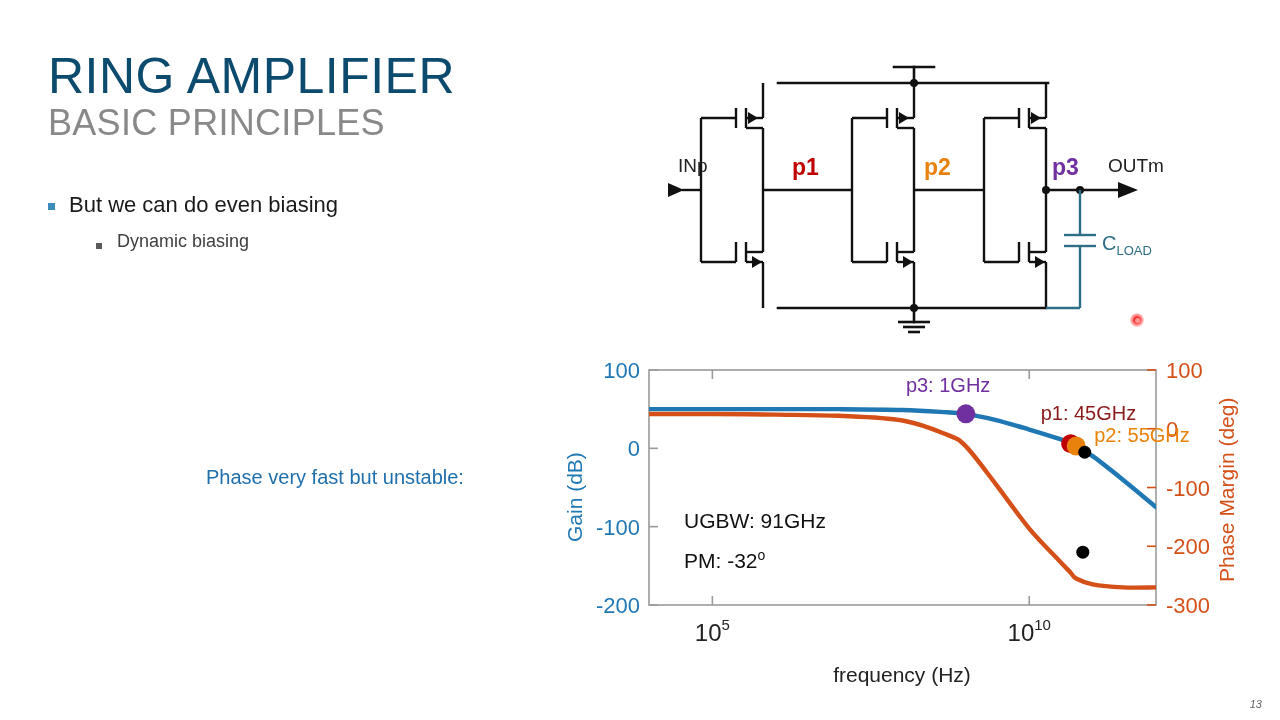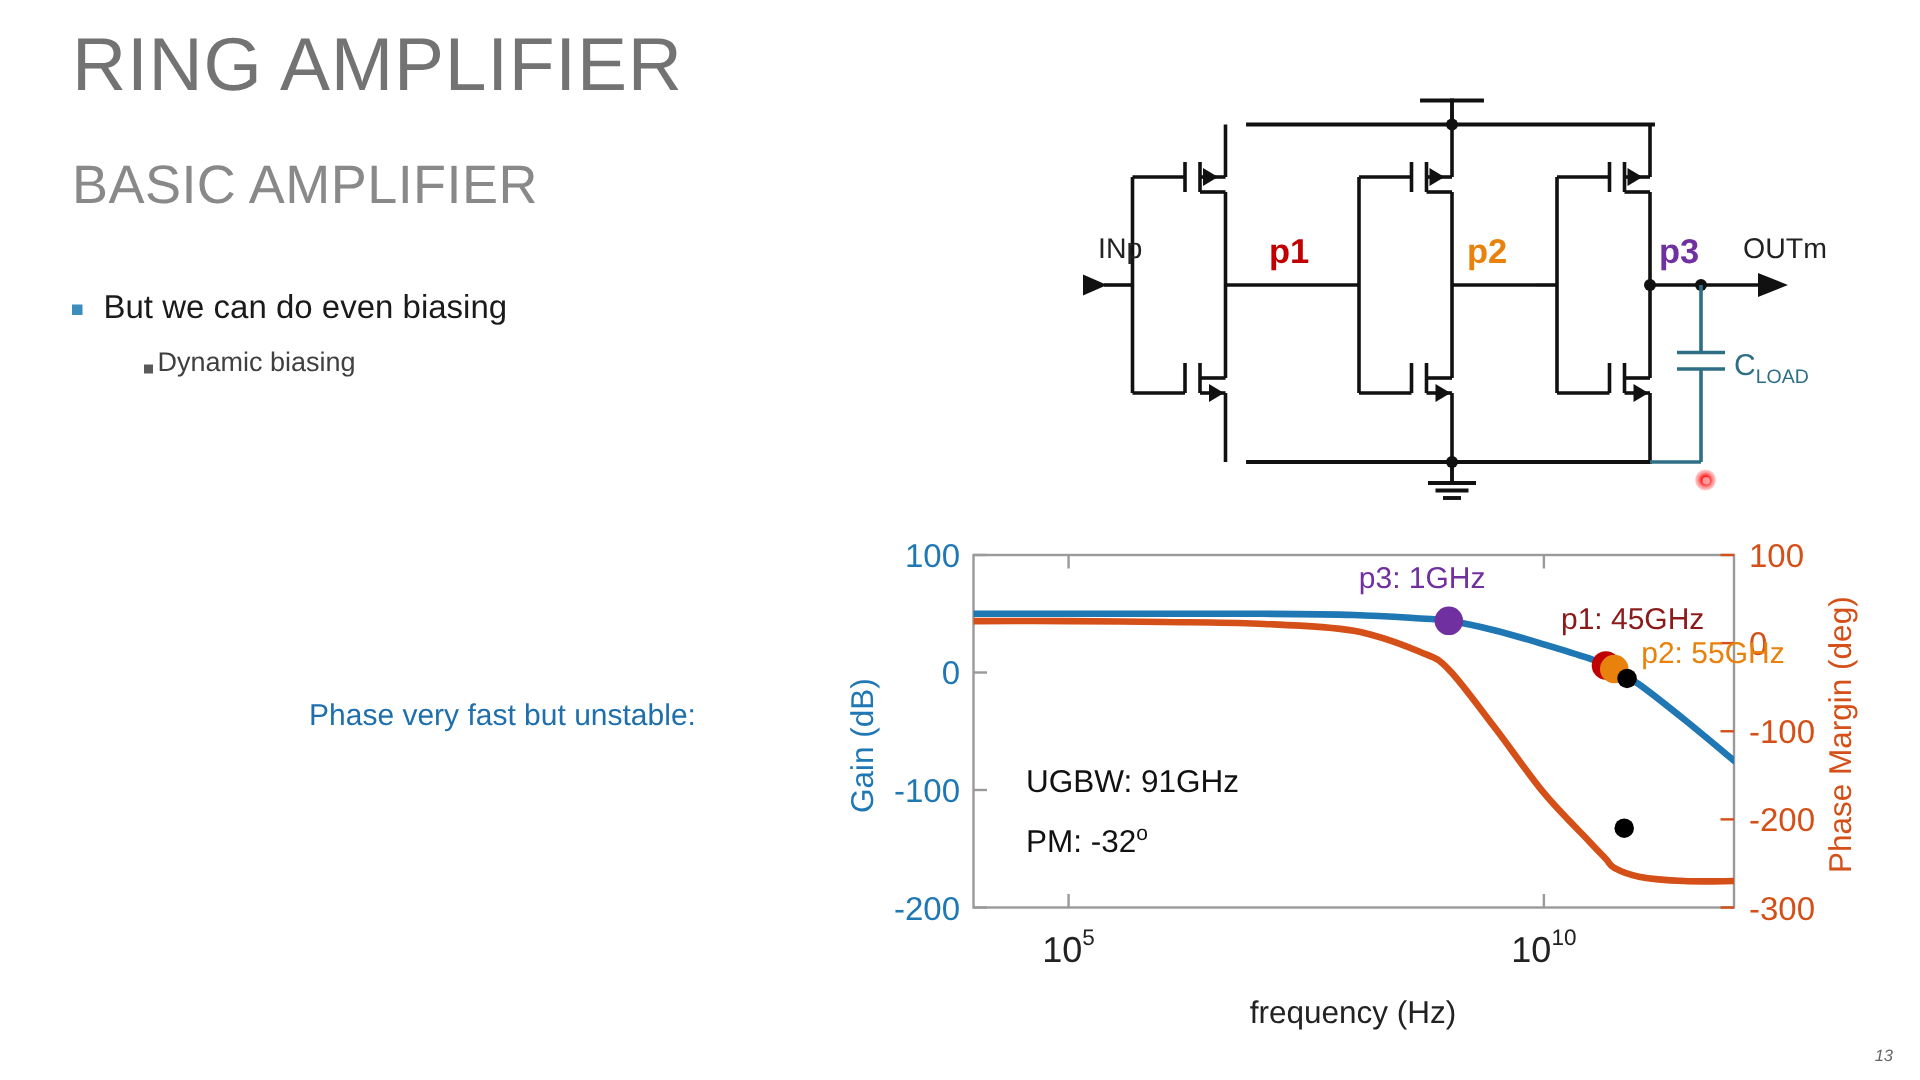--- a/index.html
+++ b/index.html
@@ -4,58 +4,58 @@
 <style>
   html,body{margin:0;padding:0;}
   body{
     width:1280px;height:720px;background:#ffffff;overflow:hidden;
     font-family:"Liberation Sans", sans-serif;position:relative;
   }
   .slide{position:absolute;inset:0;}
 
   
   #slide-title{
-    position:absolute;left:48px;top:14px;
+    position:absolute;left:48px;top:47px;
     font-size:50px;line-height:58px;letter-spacing:.5px;
-    color:#737373;font-weight:400;white-space:nowrap;
+    color:#0c4a6e;font-weight:400;white-space:nowrap;
   }
   #slide-subtitle{
     position:absolute;left:48px;top:101px;
     font-size:36px;line-height:44px;letter-spacing:.3px;
     color:#898989;font-weight:400;white-space:nowrap;
   }
 
   
   .bullet-l1{
     position:absolute;left:48px;top:191px;
     display:flex;align-items:flex-start;gap:14px;
   }
   .bullet-l1 .sq{width:7px;height:7px;background:#3c8dbc;margin-top:12px;flex:none;}
   .bullet-l1 .txt{font-size:22px;line-height:28px;color:#1a1a1a;white-space:nowrap;}
 
   .bullet-l2{
     position:absolute;left:96px;top:229px;
-    display:flex;align-items:center;gap:3px;
+    display:flex;align-items:center;gap:15px;
   }
   .bullet-l2 .sq{width:6px;height:6px;background:#5a5a5a;margin-top:10px;flex:none;}
   .bullet-l2 .txt{font-size:18px;line-height:24px;color:#404040;white-space:nowrap;}
 
   #caption-note{
     position:absolute;left:206px;top:464px;
     font-size:20px;line-height:26px;color:#1f6fad;white-space:nowrap;
   }
 
   
   #page-number{
     position:absolute;right:18px;bottom:10px;
     font-size:11px;color:#666;font-style:italic;
   }
 
   
-  #circuit-figure{position:absolute;left:722px;top:50px;width:500px;height:300px;}
+  #circuit-figure{position:absolute;left:668px;top:50px;width:500px;height:300px;}
   #circuit-figure svg{display:block;}
   .lbl{font-family:"Liberation Sans",sans-serif;}
 
   
   #bode-chart{position:absolute;left:556px;top:352px;width:700px;height:340px;}
   #bode-chart svg{display:block;}
   .axis-text{font-family:"Liberation Sans",sans-serif;}
 
   
   #laser-dot{
@@ -66,21 +66,21 @@
     content:"";position:absolute;left:4.5px;top:4.5px;width:5px;height:5px;border-radius:50%;
     background:#fff;opacity:.55;
   }
 </style>
 </head>
 <body>
 
 <div class="slide">
 
   <div id="slide-title">RING AMPLIFIER</div>
-  <div id="slide-subtitle">BASIC AMPLIFIER</div>
+  <div id="slide-subtitle">BASIC PRINCIPLES</div>
 
   <div class="bullet-l1">
     <span class="sq"></span>
     <span class="txt">But we can do even biasing</span>
   </div>
 
   <div class="bullet-l2">
     <span class="sq"></span>
     <span class="txt">Dynamic biasing</span>
   </div>

